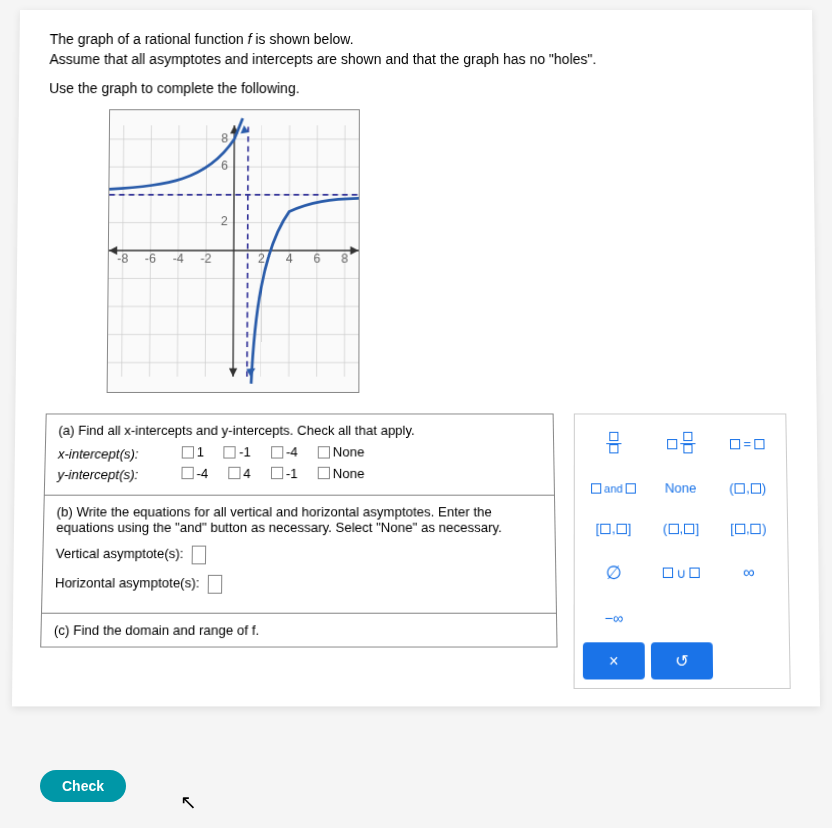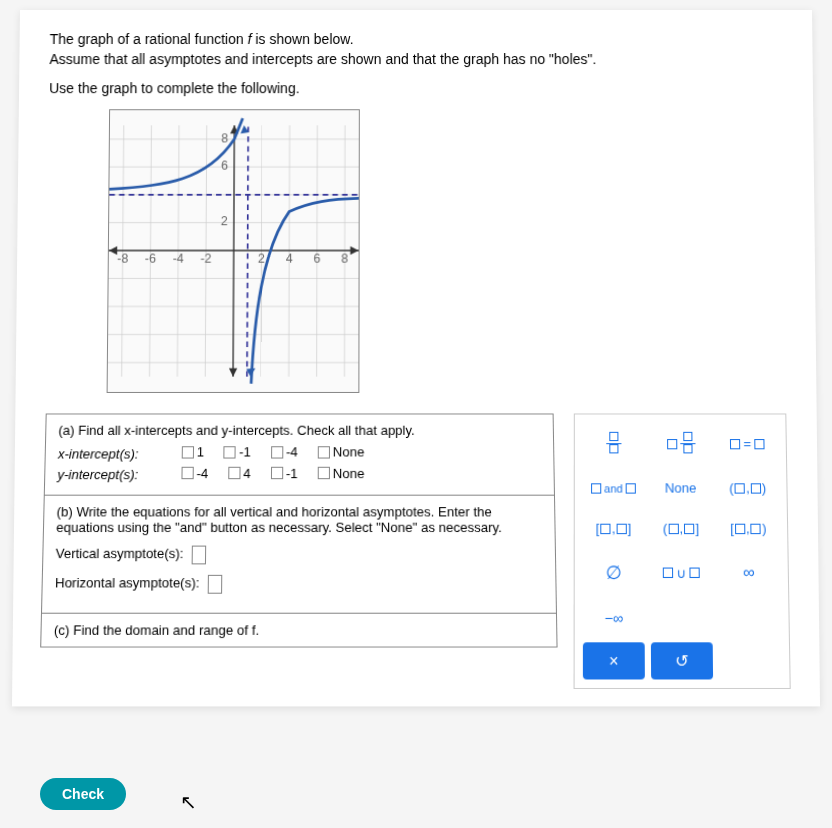--- a/index.html
+++ b/index.html
@@ -67,21 +67,21 @@
       display: flex; align-items: center; justify-content: center;
       min-height: 30px;
     }
     .pbtn .sq { display:inline-block; width:10px; height:10px; border:1.5px solid #1a73e8; margin:0 1px;}
     .action-btn {
       background: #1a73e8; color:#fff; border-radius:4px; padding:8px; text-align:center;
       display:flex; align-items:center; justify-content:center;
     }
     .check-btn {
       position: absolute;
-      bottom: 18px; left: 40px;
+      bottom: 26px; left: 40px;
       background: #0097a7;
       color: #fff;
       border-radius: 18px;
       padding: 8px 22px;
       font-size: 14px;
       font-weight: bold;
       cursor: pointer;
     }
     .cursor {
       position: absolute;

